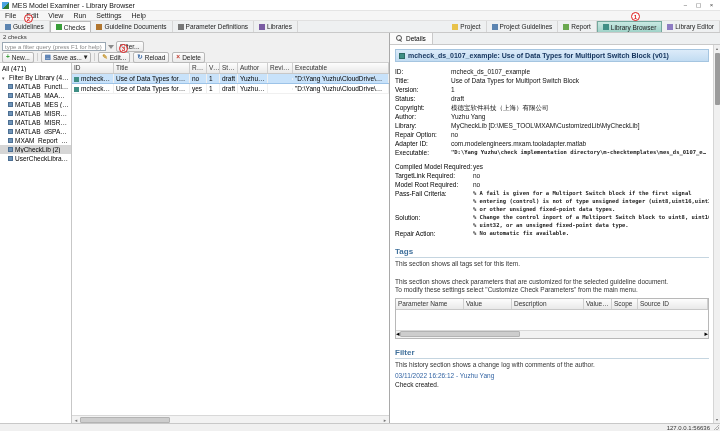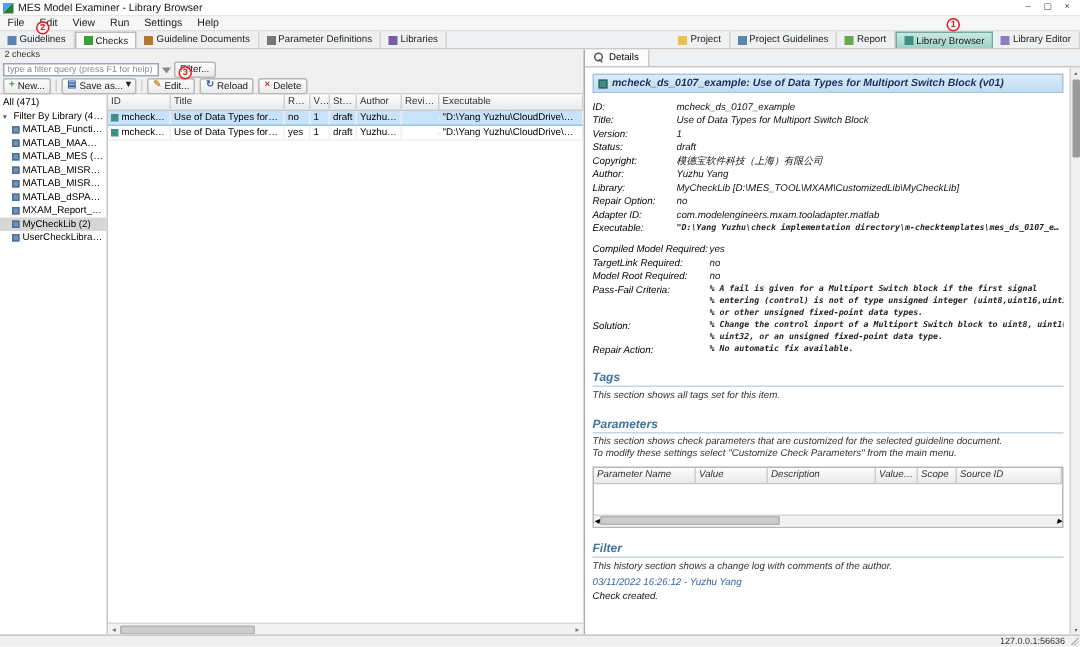--- a/index.html
+++ b/index.html
@@ -66,21 +66,21 @@
   .hthumb.left-table { width:90px; }
   .hthumb.params { width:120px; }
 
   
   .right-pane { flex:1; display:flex; flex-direction:column; overflow:hidden; background:#f0f0f0; }
   .details-tabrow { height:12px; background:#eef0f1; border-bottom:1px solid #c9c9c9; display:flex; }
   .details-tab { display:flex; align-items:center; gap:3px; padding:0 6px; background:#fbfbfb; border-right:1px solid #c9c9c9; font-size:6.5px; }
   .magnifier { position:relative; width:7px; height:7px; display:inline-block; }
   .magnifier::before { content:""; position:absolute; width:4px; height:4px; border:1px solid #555; border-radius:50%; left:0; top:0; }
   .magnifier::after { content:""; position:absolute; width:3px; height:1px; background:#555; transform:rotate(45deg); left:3px; top:5px; }
-  .details-wrap { flex:1; display:flex; overflow:hidden;font-style:italic; }
+  .details-wrap { flex:1; display:flex; overflow:hidden; }
   .details-content { flex:1; background:#fff; overflow:hidden; padding:4px 4px 0 5px; }
   .details-title { background:linear-gradient(#dcebf9,#c2dcf2); border:1px solid #a5c5e0; padding:2px 3px; font-size:7px; font-weight:bold; color:#14335c; display:flex; align-items:center; gap:3px; white-space:nowrap; overflow:hidden; }
   .dt-icon { width:6px; height:6px; background:#3f8f85; border:1px solid #2c6b63; flex:0 0 auto; }
   .kv-group { margin-top:5px; }
   .kv { display:flex; font-size:6.5px; line-height:9px; }
   .kv-label { width:56px; flex:0 0 auto; color:#000; }
   .kv2 .kv-label { width:78px; }
   .kv-value { flex:1; white-space:nowrap; overflow:hidden; text-overflow:ellipsis; color:#111; }
   .code, .code div { font-family:"DejaVu Sans Mono", monospace; font-size:5.5px; font-weight:bold; color:#222; line-height:8px; white-space:nowrap; overflow:hidden; }
   .exec-bold { font-weight:bold; }
@@ -410,21 +410,20 @@
               </div>
             </div>
           </div>
 
           <div class="section">
             <div class="section-heading">Tags</div>
             <div class="section-text">This section shows all tags set for this item.</div>
           </div>
 
           <div class="section">
-            <div class="section-heading">Parameters</div>
             <div class="section-text">This section shows check parameters that are customized for the selected guideline document.</div>
             <div class="section-text">To modify these settings select "Customize Check Parameters" from the main menu.</div>
             <div class="param-table">
               <div class="phead">
                 <span class="cell p0">Parameter Name</span>
                 <span class="cell p1">Value</span>
                 <span class="cell p2">Description</span>
                 <span class="cell p3">Value T...</span>
                 <span class="cell p4">Scope</span>
                 <span class="cell p5">Source ID</span>

